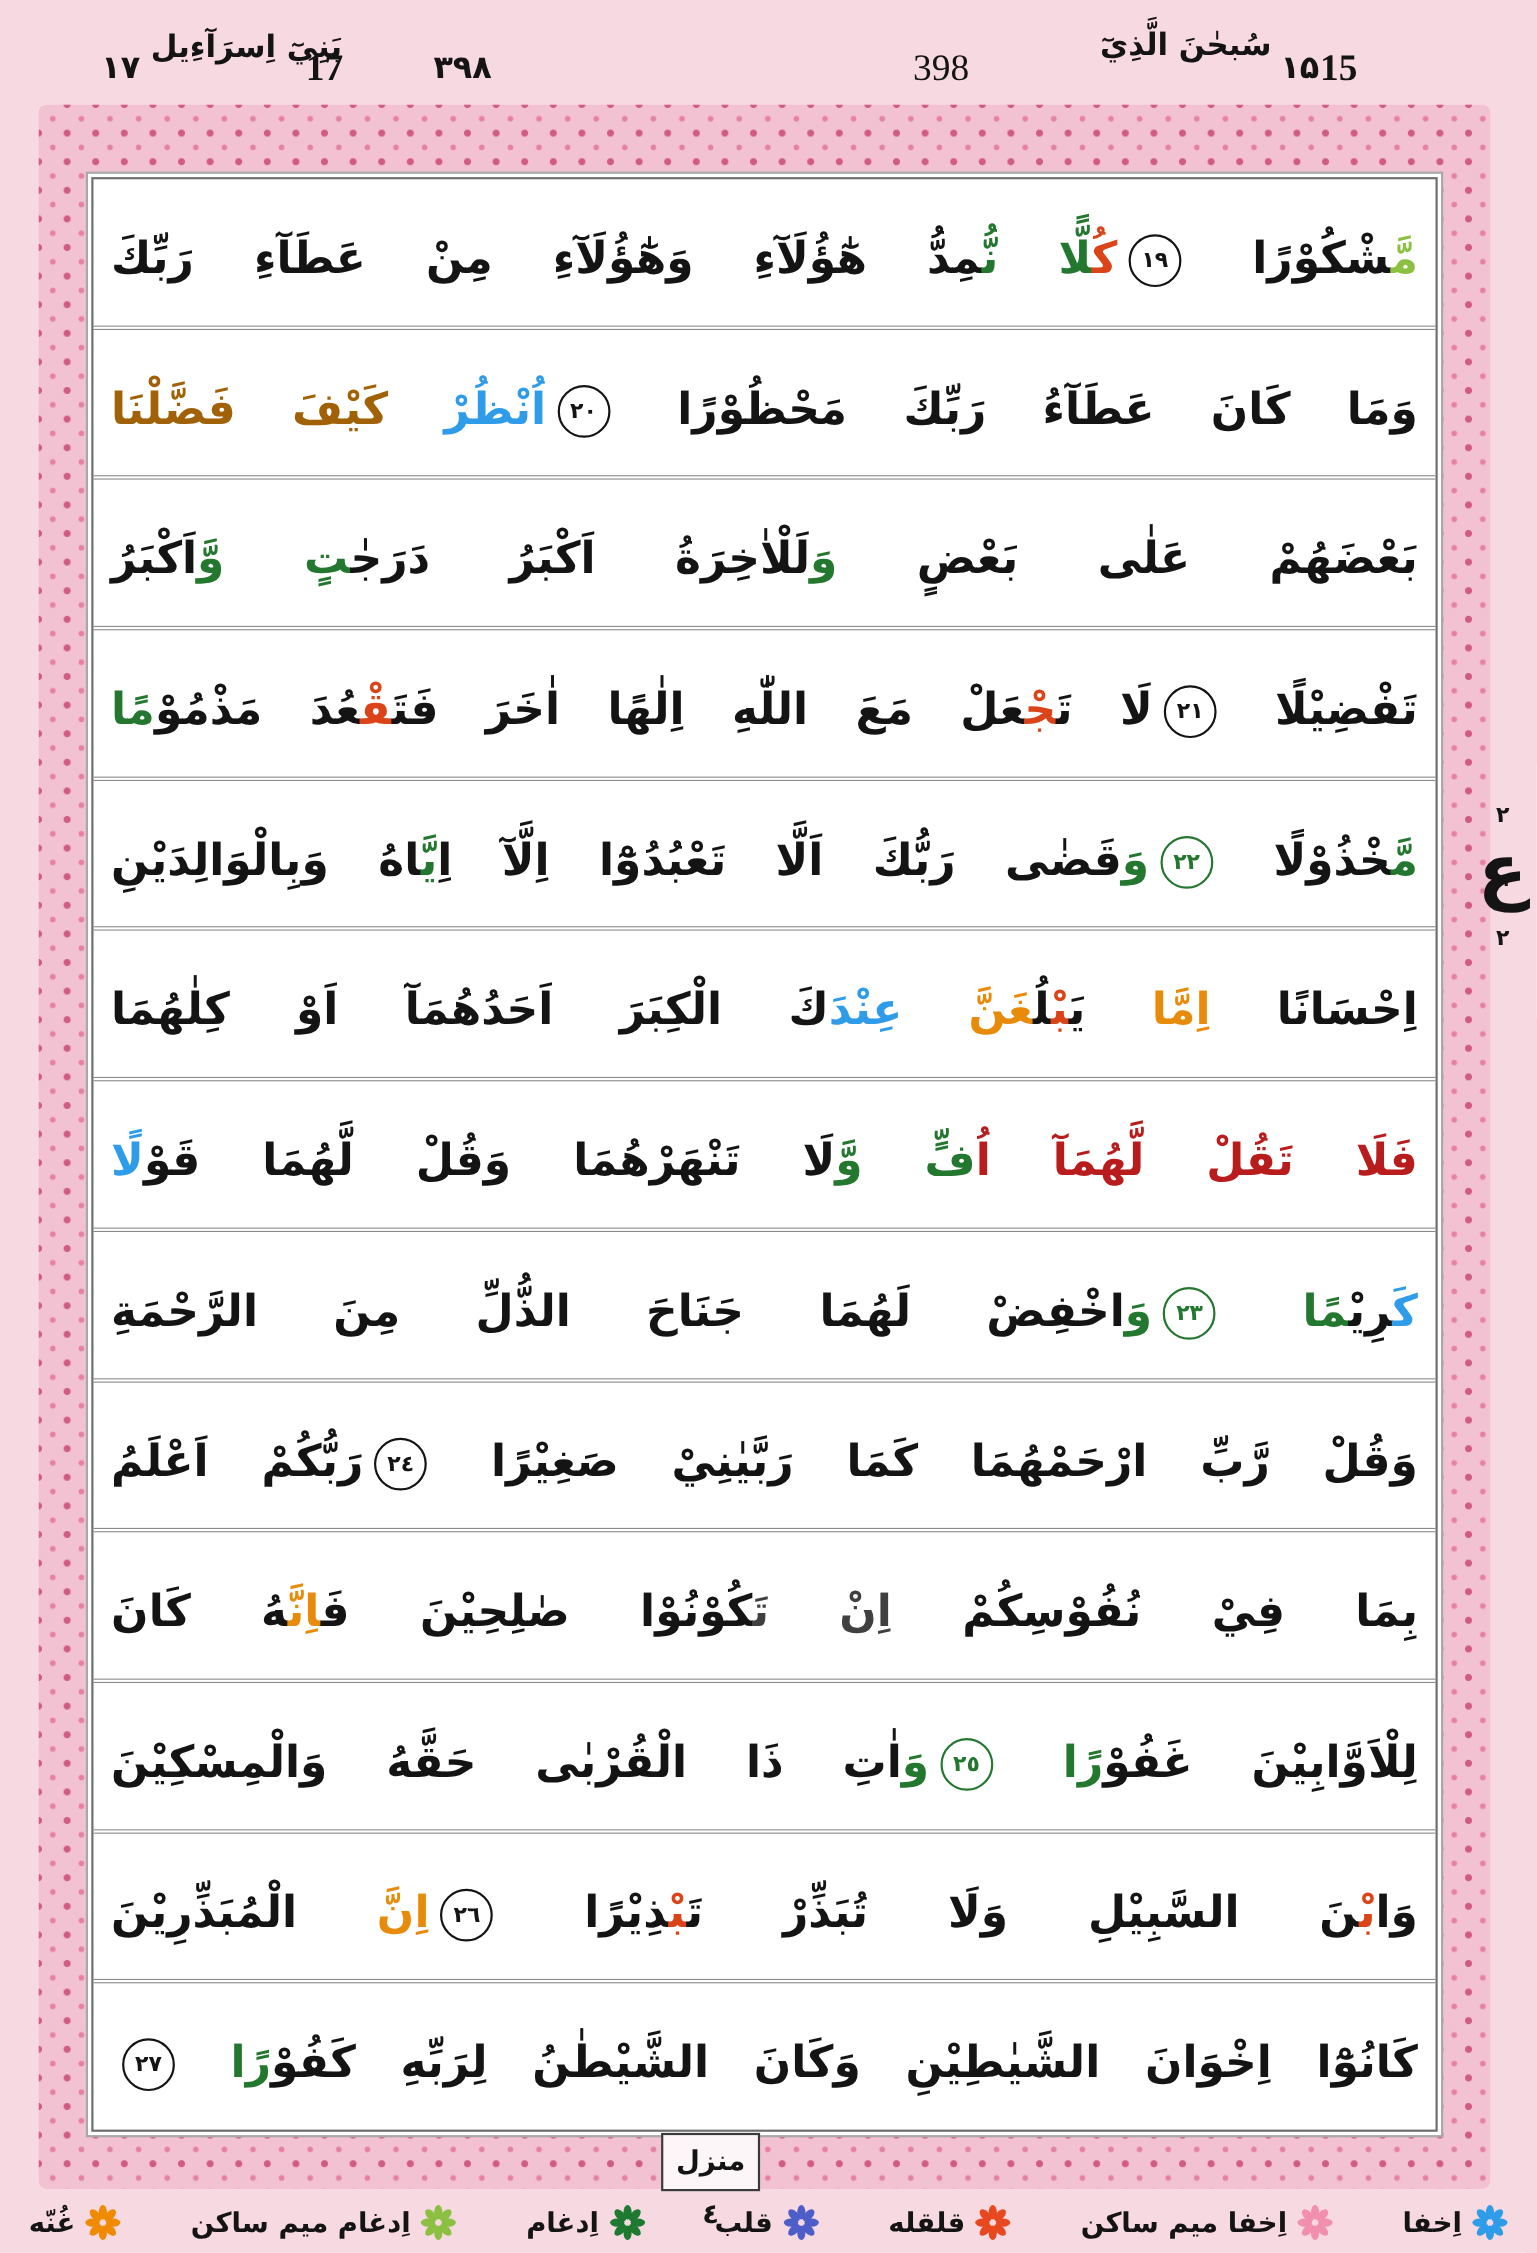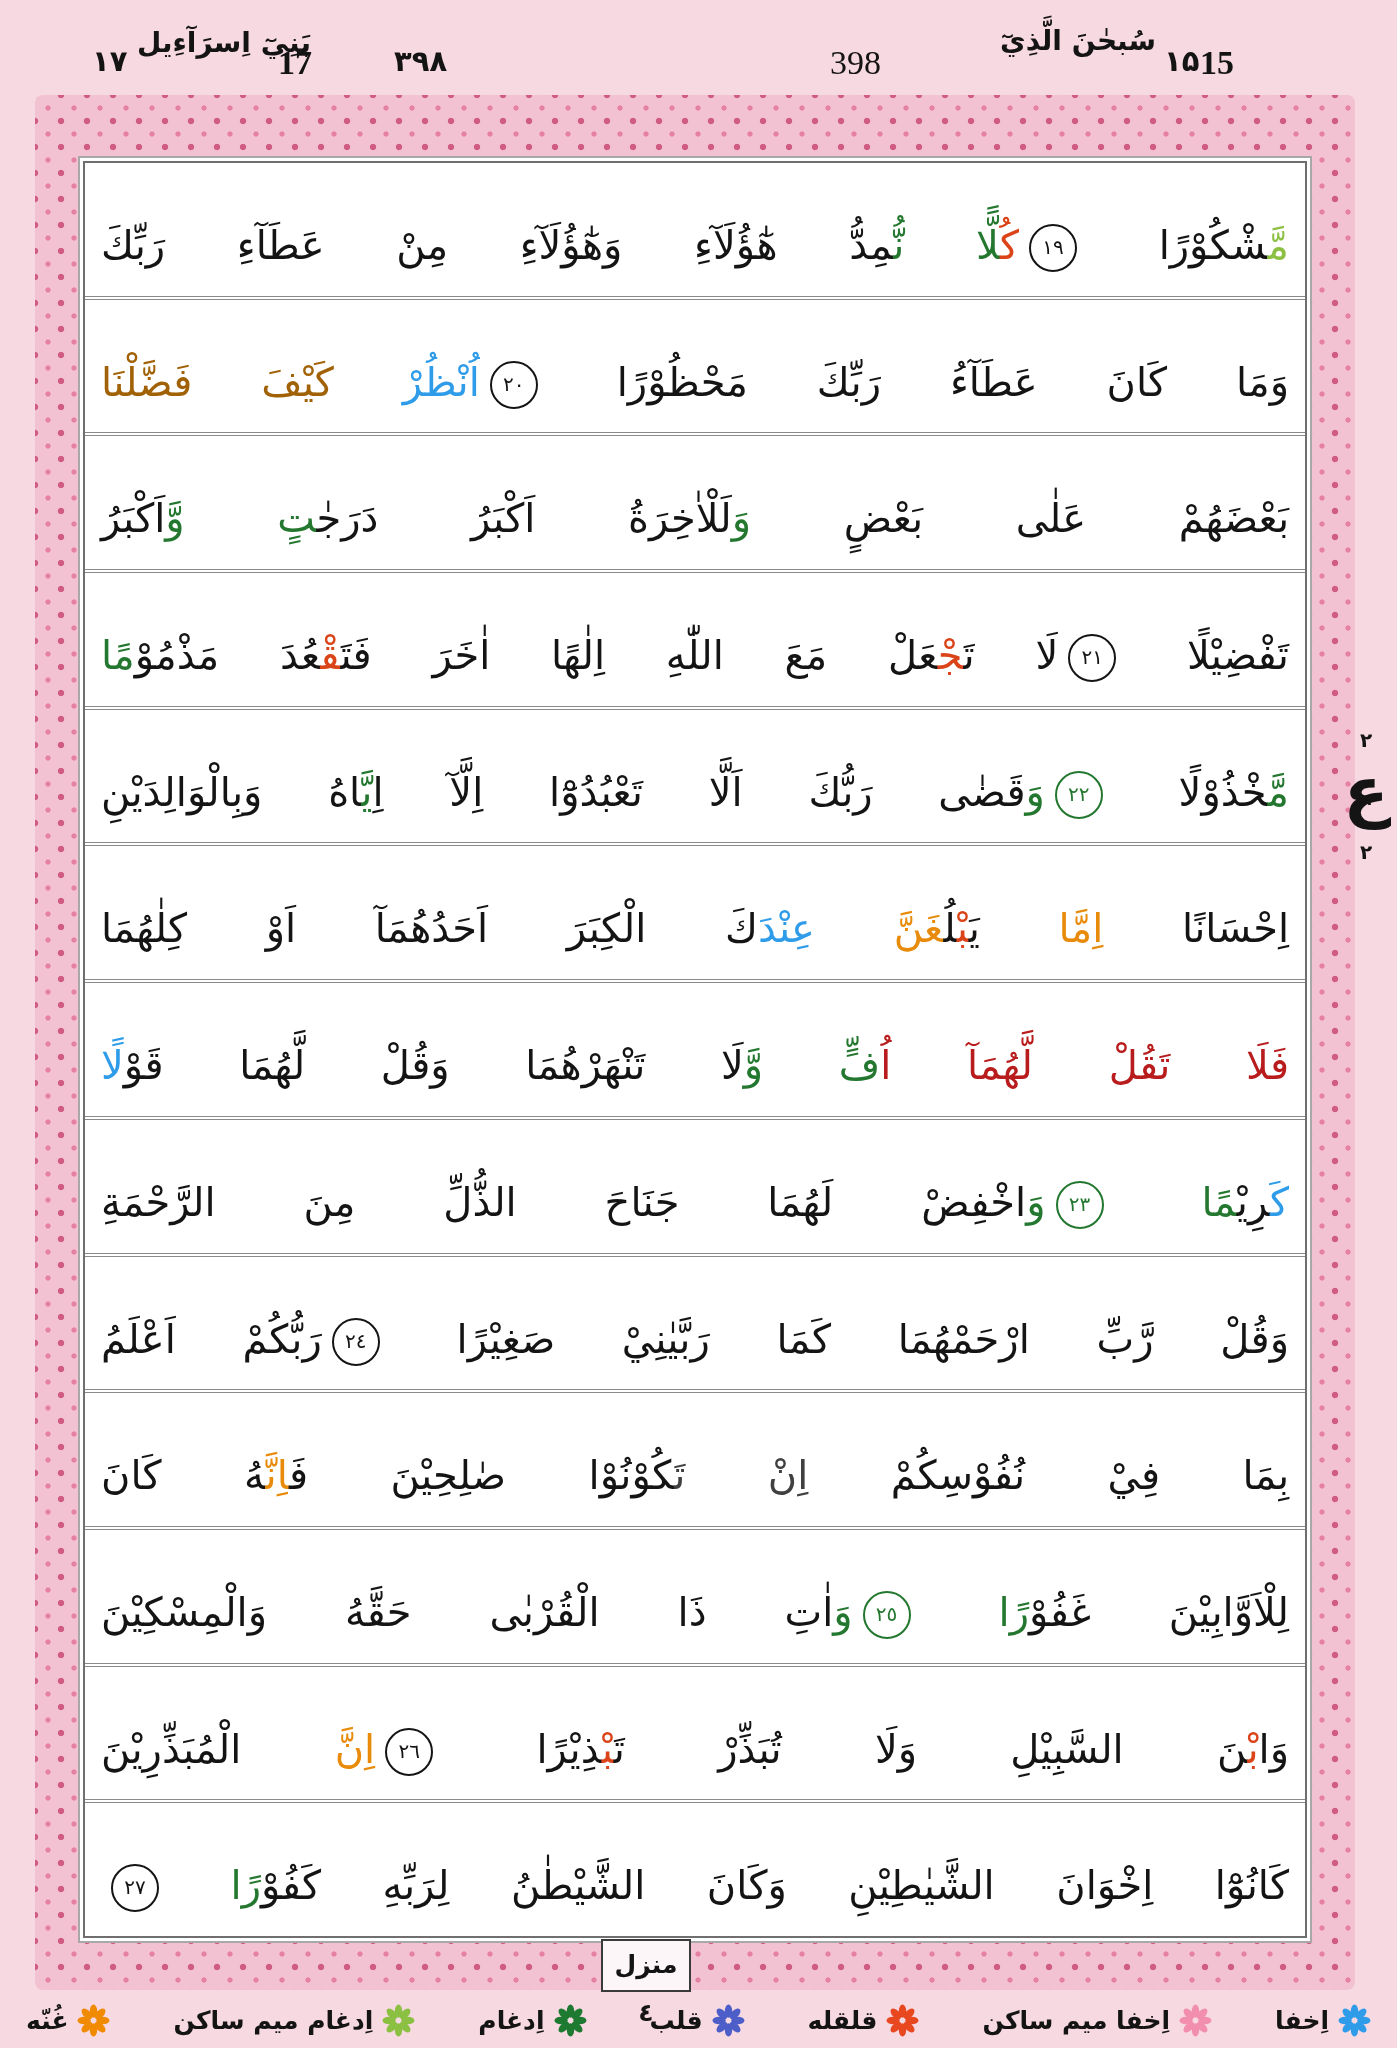--- a/index.html
+++ b/index.html
@@ -23,21 +23,21 @@
       #f3c2d2;
   }
   .page-inner{
     width:100%;height:100%;box-sizing:border-box;background:#ffffff;
     border:2px solid #6f6f6f;box-shadow:0 0 0 3px #ffffff,0 0 0 5px #a8a8a8;
     display:flex;flex-direction:column;
   }
   .quran-line{
     flex:1;box-sizing:border-box;overflow:hidden;
     direction:rtl;text-align:justify;text-align-last:justify;
-    padding:18px 16px;font-size:40px;font-weight:normal;line-height:128px;
+    padding:8px 16px;font-size:40px;font-weight:bold;line-height:128px;
     border-bottom:4px double #8a8a8a;white-space:nowrap;
   }
   .quran-line:last-child{border-bottom:none;}
   .ayah-circle{
     display:inline-block;width:44px;height:44px;line-height:42px;
     border:2.5px solid currentColor;border-radius:50%;
     text-align:center;font-size:20px;vertical-align:middle;margin:0 10px;
     text-align-last:center;
   }
   

